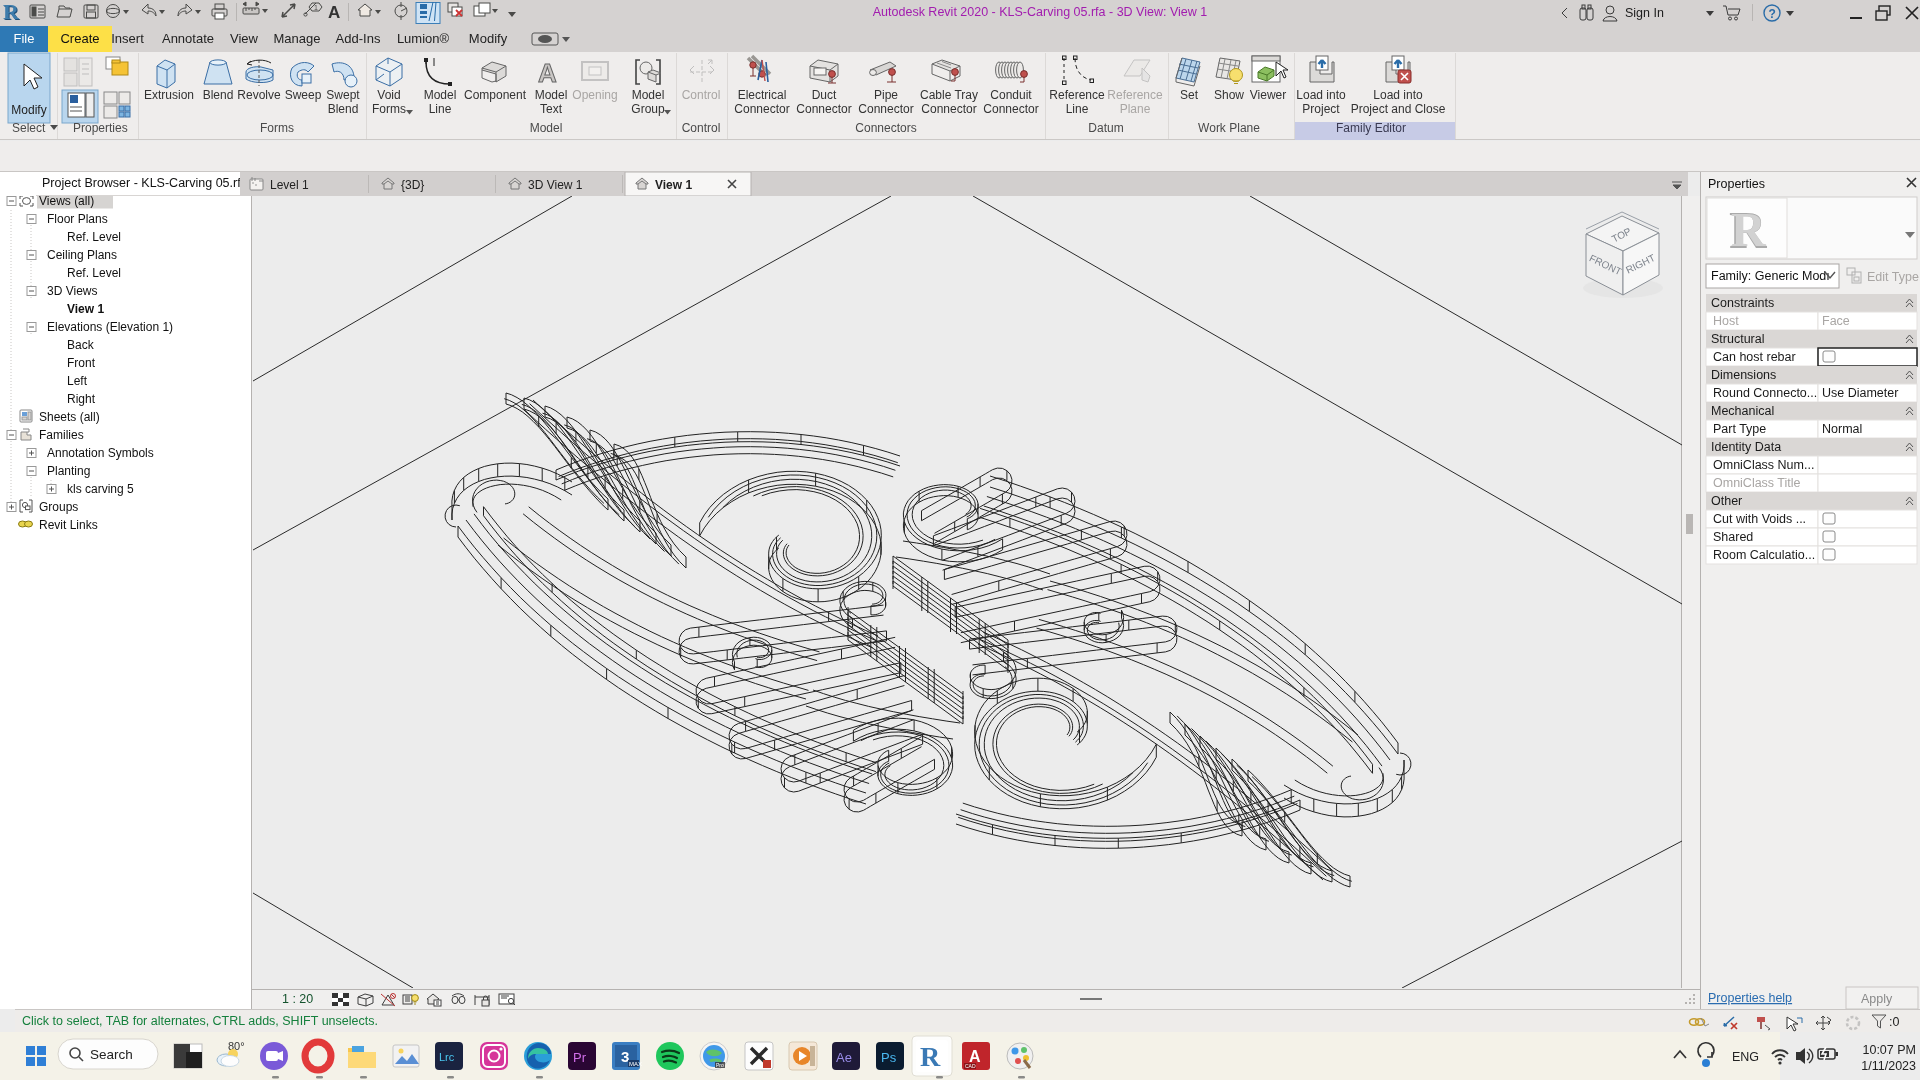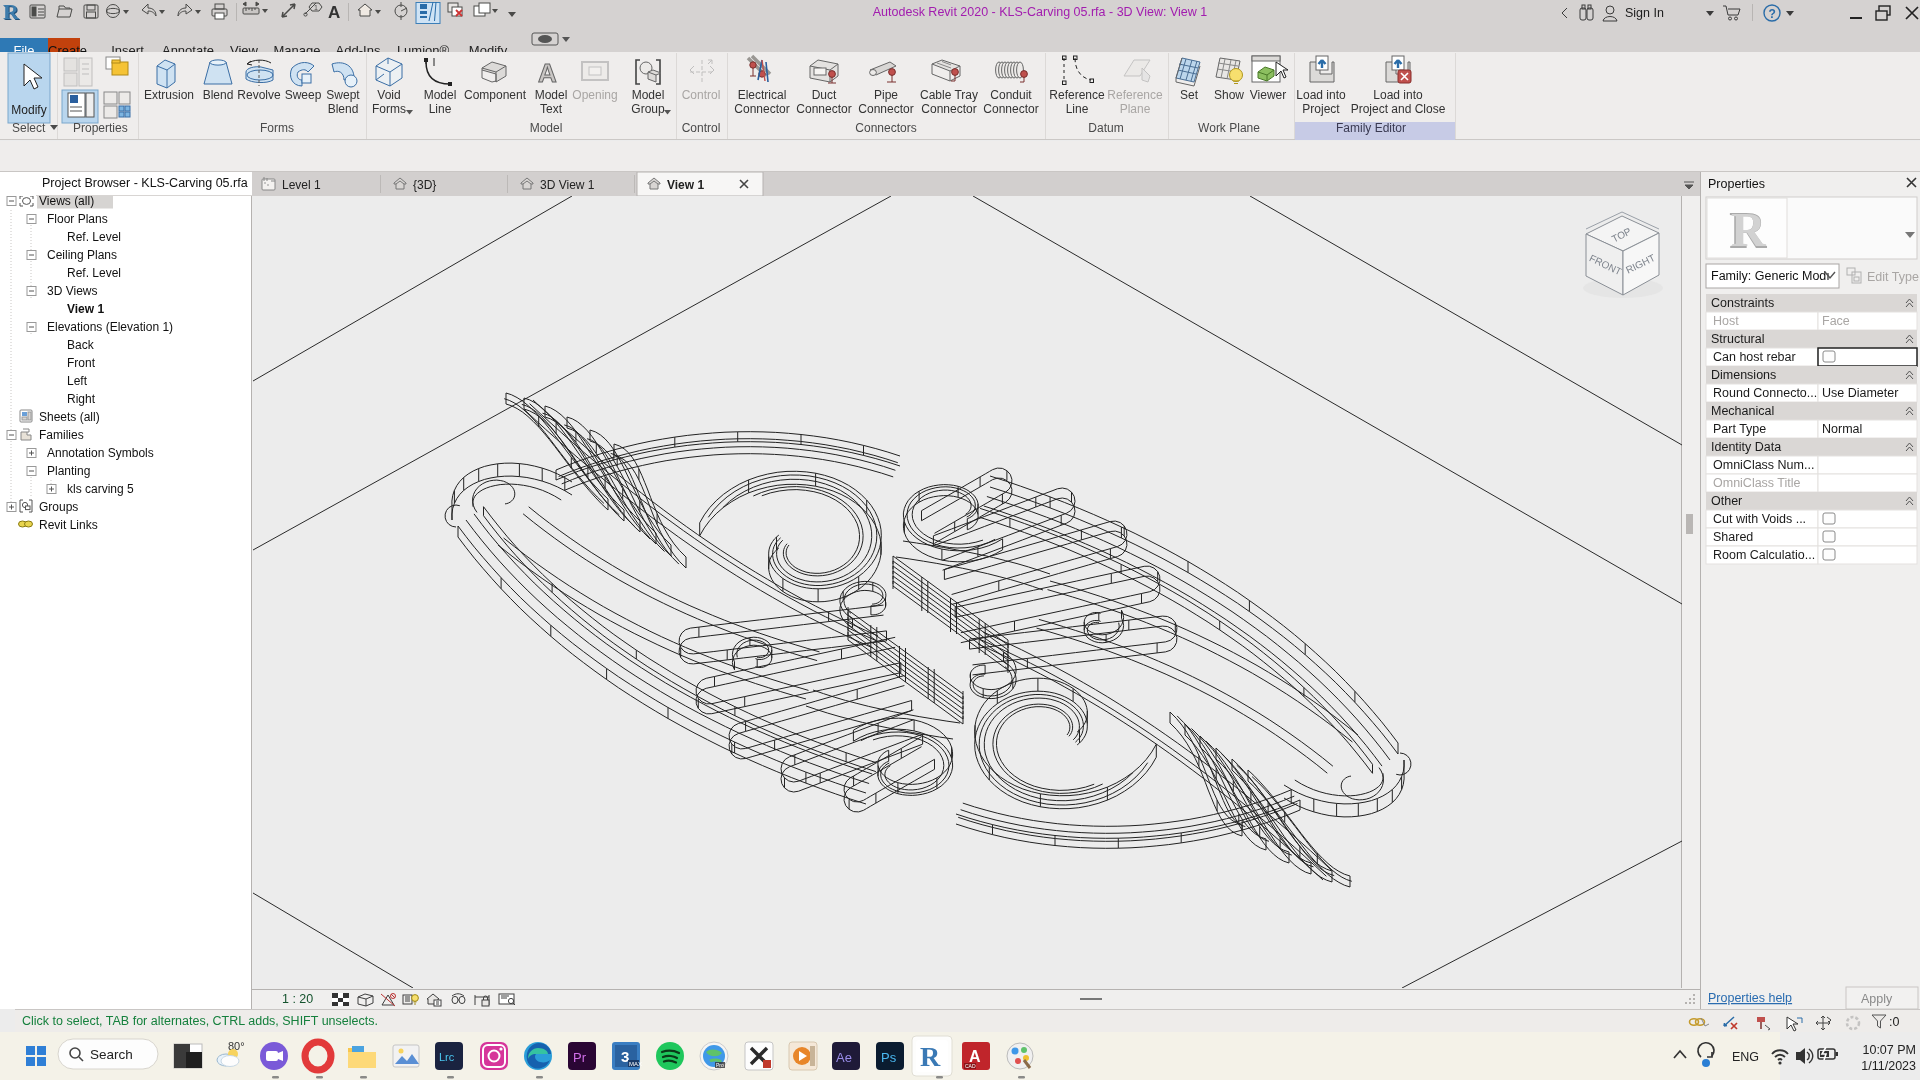--- a/index.html
+++ b/index.html
@@ -2,30 +2,30 @@
 <html><head>
 <meta charset="utf-8">
 <style>
   * { margin:0; padding:0; box-sizing:border-box; }
   html,body { width:1920px; height:1080px; overflow:hidden; }
   body { font-family:"Liberation Sans", sans-serif; position:relative; background:#ececec; }
   .abs { position:absolute; }
   
   #titlebar { left:0; top:0; width:1920px; height:26px; background:#d5d2d1; }
   #tabsrow { left:0; top:26px; width:1920px; height:26px; background:#d5d2d1; }
-  .rtab { position:absolute; top:12px; height:26px; line-height:26px; font-size:13px; color:#222; text-align:center; }
+  .rtab { position:absolute; top:0; height:26px; line-height:26px; font-size:13px; color:#222; text-align:center; }
   
   #ribbon { left:0; top:52px; width:1920px; height:88px; background:#efedec; border-bottom:1px solid #cbc8c6; }
   
   #optionbar { left:0; top:141px; width:1920px; height:31px; background:#efedec; border-bottom:1px solid #c9c6c4; }
   
   #pbrowser { left:0; top:172px; width:252px; height:837px; background:#fff; border-right:1px solid #b5b2b0; }
   #pbheader { position:absolute; left:0; top:0; width:251px; height:24px; background:#fff; border-bottom:1px solid #d8d5d3;margin-left:36px; }
   
-  #tabbar { left:252px; top:172px; width:1448px; height:24px; background:#d2cfce; }
+  #tabbar { left:240px; top:172px; width:1448px; height:24px; background:#d2cfce; }
   #canvas { left:252px; top:196px; width:1430px; height:792px; background:#ececec; border-right:1px solid #b5b2b0; }
   #vctrlbar { left:252px; top:989px; width:1448px; height:20px; background:#f0efee; border-top:1px solid #b5b2b0; }
   #vscroll { left:1682px; top:196px; width:18px; height:793px; background:#f0efee; }
   
   #props { left:1700px; top:172px; width:220px; height:837px; background:#f0efee; border-left:1px solid #b5b2b0; }
   
   #statusbar { left:0; top:1009px; width:1920px; height:23px; background:#eeecea; border-top:1px solid #c9c6c4; font-size:12.5px; color:#15803d; line-height:22px;margin-left:15px; }
   
   #taskbar { left:0; top:1032px; width:1780px; height:48px; background:#f4f2e8; }
 </style>
@@ -141,21 +141,21 @@
       <g transform="translate(336,6)">
         <rect x="3" y="0" width="11" height="9" fill="none" stroke="#222" stroke-width="1.4"></rect>
         <rect x="0" y="5" width="11" height="9" fill="#d5d2d1" stroke="#222" stroke-width="1.4"></rect>
       </g>
       <path d="M366 7 l12 12 M378 7 l-12 12" stroke="#222" stroke-width="1.7" fill="none"></path>
     </svg>
 </div>
 
 <div class="abs" id="tabsrow">
   <div class="rtab" style="left:0;width:48px;background:#2e79b5;color:#fff;">File</div>
-  <div class="rtab" style="left:48px;width:32px;background:#c2410c;color:#111;">Create</div>
+  <div class="rtab" style="left:48px;width:64px;background:#fde047;color:#111;">Create</div>
   <div class="rtab" style="left:100px;width:55px;">Insert</div>
   <div class="rtab" style="left:155px;width:66px;">Annotate</div>
   <div class="rtab" style="left:221px;width:46px;">View</div>
   <div class="rtab" style="left:267px;width:60px;">Manage</div>
   <div class="rtab" style="left:327px;width:62px;">Add-Ins</div>
   <div class="rtab" style="left:389px;width:68px;">Lumion®</div>
   <div class="rtab" style="left:457px;width:62px;">Modify</div>
   <svg class="abs" style="left:530px;top:5px" width="40" height="16">
       <rect x="2" y="2" width="26" height="12" rx="2" fill="none" stroke="#555"></rect>
       <ellipse cx="15" cy="8" rx="7" ry="4" fill="#555"></ellipse>

